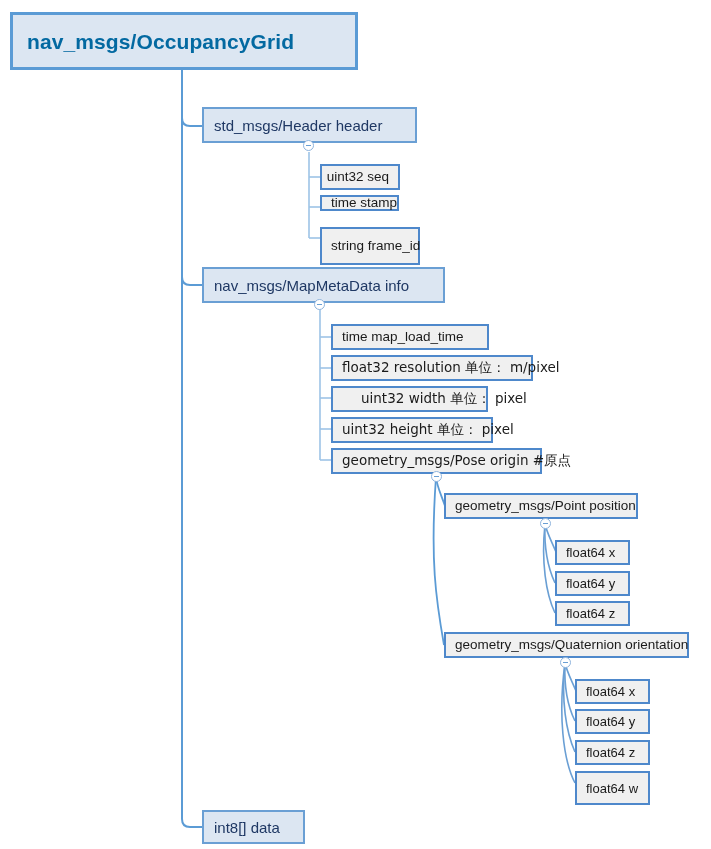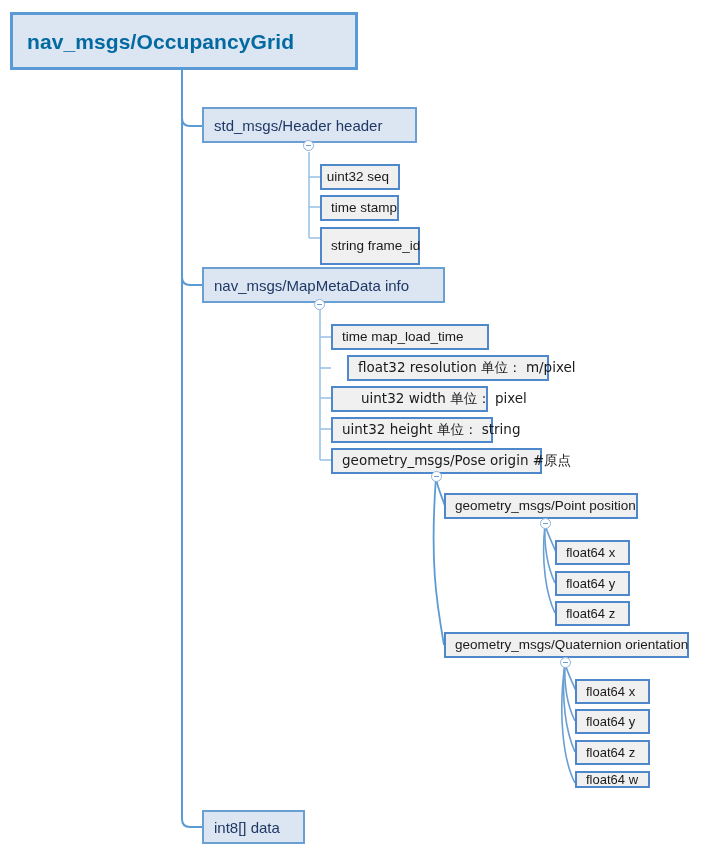--- a/index.html
+++ b/index.html
@@ -141,43 +141,43 @@
   </div>
 
   <div class="node branch" style="left:202px; top:107px; width:215px; height:36px;">
     <span>std_msgs/Header header</span>
   </div>
   <div class="toggle" style="left:303px; top:140px;"></div>
 
   <div class="node leaf" style="left:320px; top:164px; width:80px; height:26px;justify-content:flex-end;">
     <span>uint32 seq</span>
   </div>
-  <div class="node leaf" style="left:320px; top:195px; width:79px; height:26px;">
+  <div class="node leaf" style="left:320px; top:195px; width:79px; height:16px;">
     <span>time stamp</span>
   </div>
   <div class="node leaf" style="left:320px; top:227px; width:100px; height:38px;">
     <span>string frame_id</span>
   </div>
 
   <div class="node branch" style="left:202px; top:267px; width:243px; height:36px;">
     <span>nav_msgs/MapMetaData info</span>
   </div>
   <div class="toggle" style="left:314px; top:299px;"></div>
 
   <div class="node leaf" style="left:331px; top:324px; width:158px; height:26px;">
     <span>time map_load_time</span>
   </div>
-  <div class="node leaf cjk" style="left:347px; top:355px; width:202px; height:26px;">
+  <div class="node leaf cjk" style="left:331px; top:355px; width:202px; height:26px;">
     <span>float32 resolution 单位： m/pixel</span>
   </div>
   <div class="node leaf cjk" style="left:331px; top:386px; width:157px; height:26px;padding-left:28px;">
     <span>uint32 width 单位： pixel</span>
   </div>
   <div class="node leaf cjk" style="left:331px; top:417px; width:162px; height:26px;">
-    <span>uint32 height 单位： string</span>
+    <span>uint32 height 单位： pixel</span>
   </div>
   <div class="node leaf cjk" style="left:331px; top:448px; width:211px; height:26px;">
     <span>geometry_msgs/Pose origin #原点</span>
   </div>
   <div class="toggle" style="left:431px; top:471px;"></div>
 
   <div class="node leaf" style="left:444px; top:493px; width:194px; height:26px;">
     <span>geometry_msgs/Point position</span>
   </div>
   <div class="toggle" style="left:540px; top:518px;"></div>
@@ -199,21 +199,21 @@
 
   <div class="node leaf sub" style="left:575px; top:679px; width:75px; height:25px;">
     <span>float64 x</span>
   </div>
   <div class="node leaf sub" style="left:575px; top:709px; width:75px; height:25px;">
     <span>float64 y</span>
   </div>
   <div class="node leaf sub" style="left:575px; top:740px; width:75px; height:25px;">
     <span>float64 z</span>
   </div>
-  <div class="node leaf sub" style="left:575px; top:771px; width:75px; height:17px;">
+  <div class="node leaf sub" style="left:575px; top:771px; width:75px; height:34px;">
     <span>float64 w</span>
   </div>
 
   <div class="node branch" style="left:202px; top:810px; width:103px; height:34px;">
     <span>int8[] data</span>
   </div>
 
 </div>
 
 </body></html>

